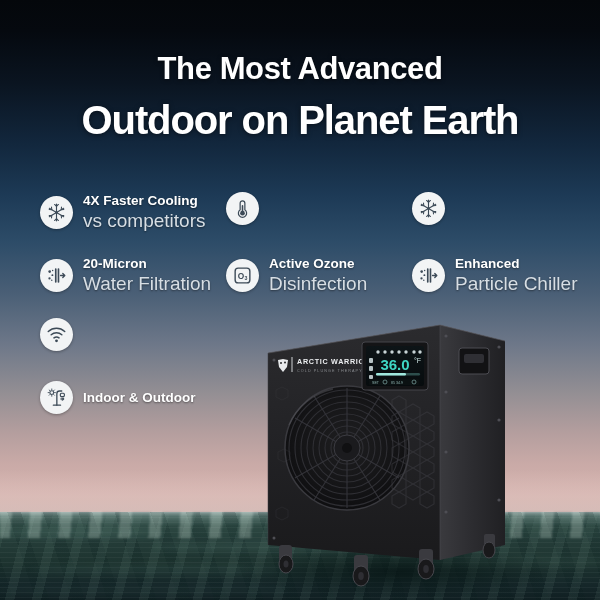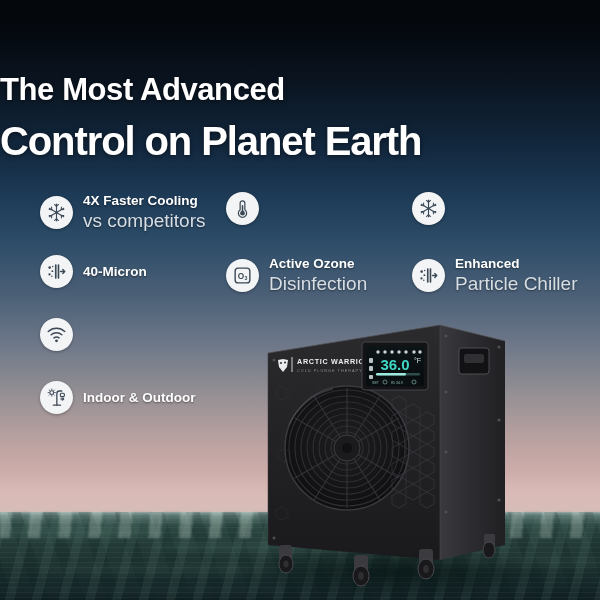--- a/index.html
+++ b/index.html
@@ -59,21 +59,21 @@
     filter:blur(1px);
   }
   .wave {
     position:absolute; border-radius:50%;
     background:rgba(120,160,150,.16); filter:blur(3px);
   }
 
   
   #content { position:relative; z-index:5; width:600px; height:600px; }
 
-  .headline { padding-top:70px; }
+  .headline { text-align:center; padding-top:49px; }
   .h-line1 {
     font-size:31px; font-weight:bold; color:#ffffff; letter-spacing:-.4px;
     line-height:40px; text-shadow:0 1px 4px rgba(0,0,0,.55);
   }
   .h-line2 {
     font-size:40px; font-weight:bold; color:#ffffff; letter-spacing:-1.1px;
     line-height:50px; margin-top:6px; text-shadow:0 1px 5px rgba(0,0,0,.5);
   }
 
   
@@ -302,21 +302,21 @@
       <rect x="484" y="534" width="11" height="13" rx="2" fill="#3a3a3f"></rect>
       <ellipse cx="489" cy="550" rx="6" ry="8" fill="#19191b" stroke="#48484e" stroke-width="1"></ellipse>
     </g>
   </g>
 </svg>
 
 <div id="content">
 
   <div class="headline">
     <div class="h-line1">The Most Advanced</div>
-    <div class="h-line2">Control on Planet Earth</div>
+    <div class="h-line2">Outdoor on Planet Earth</div>
   </div>
 
   <div class="features">
 
     <div class="frow">
       <div class="fitem c1">
         <span class="ic">
           <svg width="21" height="21" viewBox="0 0 24 24" stroke="#3c4a57" stroke-width="1.3" stroke-linecap="round" fill="none">
             <line x1="12" y1="2.5" x2="12" y2="21.5"></line>
               <line x1="3.8" y1="7.2" x2="20.2" y2="16.8"></line>
@@ -382,21 +382,22 @@
               <circle cx="4.0" cy="15.4" r="1.3"></circle>
                 <circle cx="7.6" cy="6.3" r=".8"></circle>
               <circle cx="6.6" cy="17.4" r=".8"></circle>
             </g>
             <rect x="10.2" y="3.6" width="1.9" height="16.8" rx=".9" fill="#3c4a57"></rect>
             <rect x="13.3" y="3.6" width="1.9" height="16.8" rx=".9" fill="#3c4a57"></rect>
             <path d="M16.6 12 h4.6 M19.2 9.7 l2.3 2.3 l-2.3 2.3" stroke="#3c4a57" stroke-width="1.5" stroke-linecap="round" stroke-linejoin="round"></path>
           </svg>
         </span>
         <span class="ftxt">
-          <div class="ftop">40-Micron</div>
+          <div class="ftop">20-Micron</div>
+          <div class="fsub">Water Filtration</div>
         </span>
       </div>
 
       <div class="fitem c2">
         <span class="ic">
           <svg width="21" height="21" viewBox="0 0 24 24" fill="none">
             <rect x="3.6" y="3.6" width="16.8" height="16.8" rx="3.4" stroke="#3c4a57" stroke-width="1.6"></rect>
             <text x="10.4" y="16" font-family="Liberation Sans, sans-serif" font-size="9.5" font-weight="bold" fill="#3c4a57" text-anchor="middle">O</text>
             <text x="16" y="16.6" font-family="Liberation Sans, sans-serif" font-size="6" font-weight="bold" fill="#3c4a57" text-anchor="middle">3</text>
           </svg>

